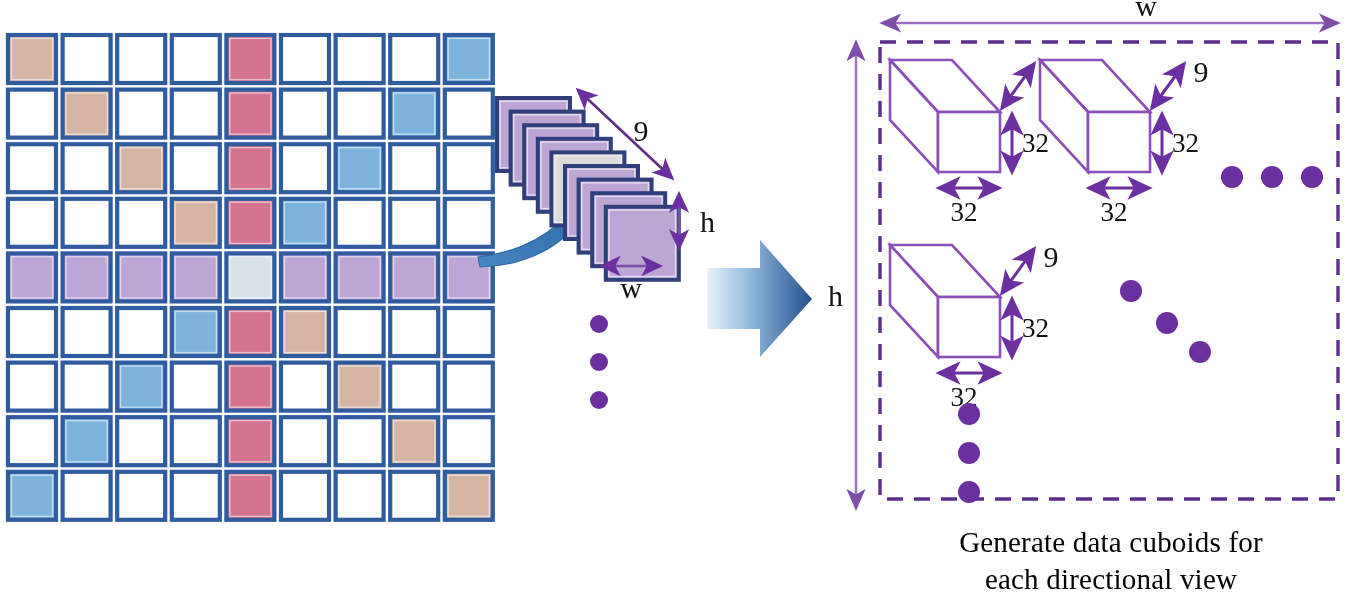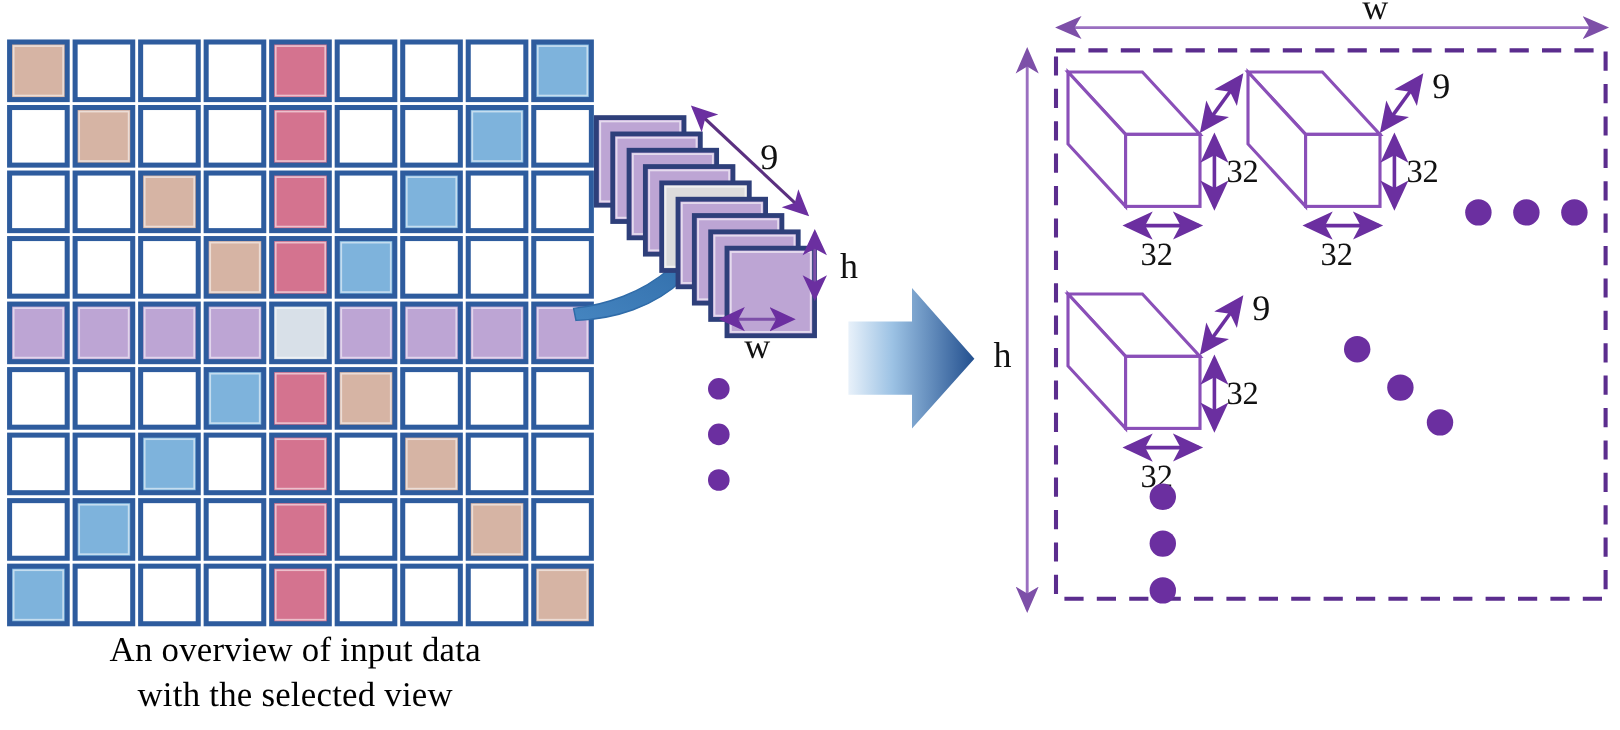--- a/index.html
+++ b/index.html
@@ -522,19 +522,19 @@
       <circle cx="1131" cy="291" r="11" fill="#6b2fa0"></circle>
       <circle cx="1167" cy="323" r="11" fill="#6b2fa0"></circle>
       <circle cx="1200" cy="352" r="11" fill="#6b2fa0"></circle>
 
       <circle cx="969" cy="414" r="11" fill="#6b2fa0"></circle>
       <circle cx="969" cy="453" r="11" fill="#6b2fa0"></circle>
       <circle cx="969" cy="492" r="11" fill="#6b2fa0"></circle>
     </g>
   </svg>
 
-  <div class="caption" id="caption-left">
-    <div>An overview of input data</div>
-    <div>with the selected view</div>
+
+  <div class="caption" id="caption-right">
+    <div>Generate data cuboids for</div>
+    <div>each directional view</div>
   </div>
 
-
 </div>
 
 </body></html>

